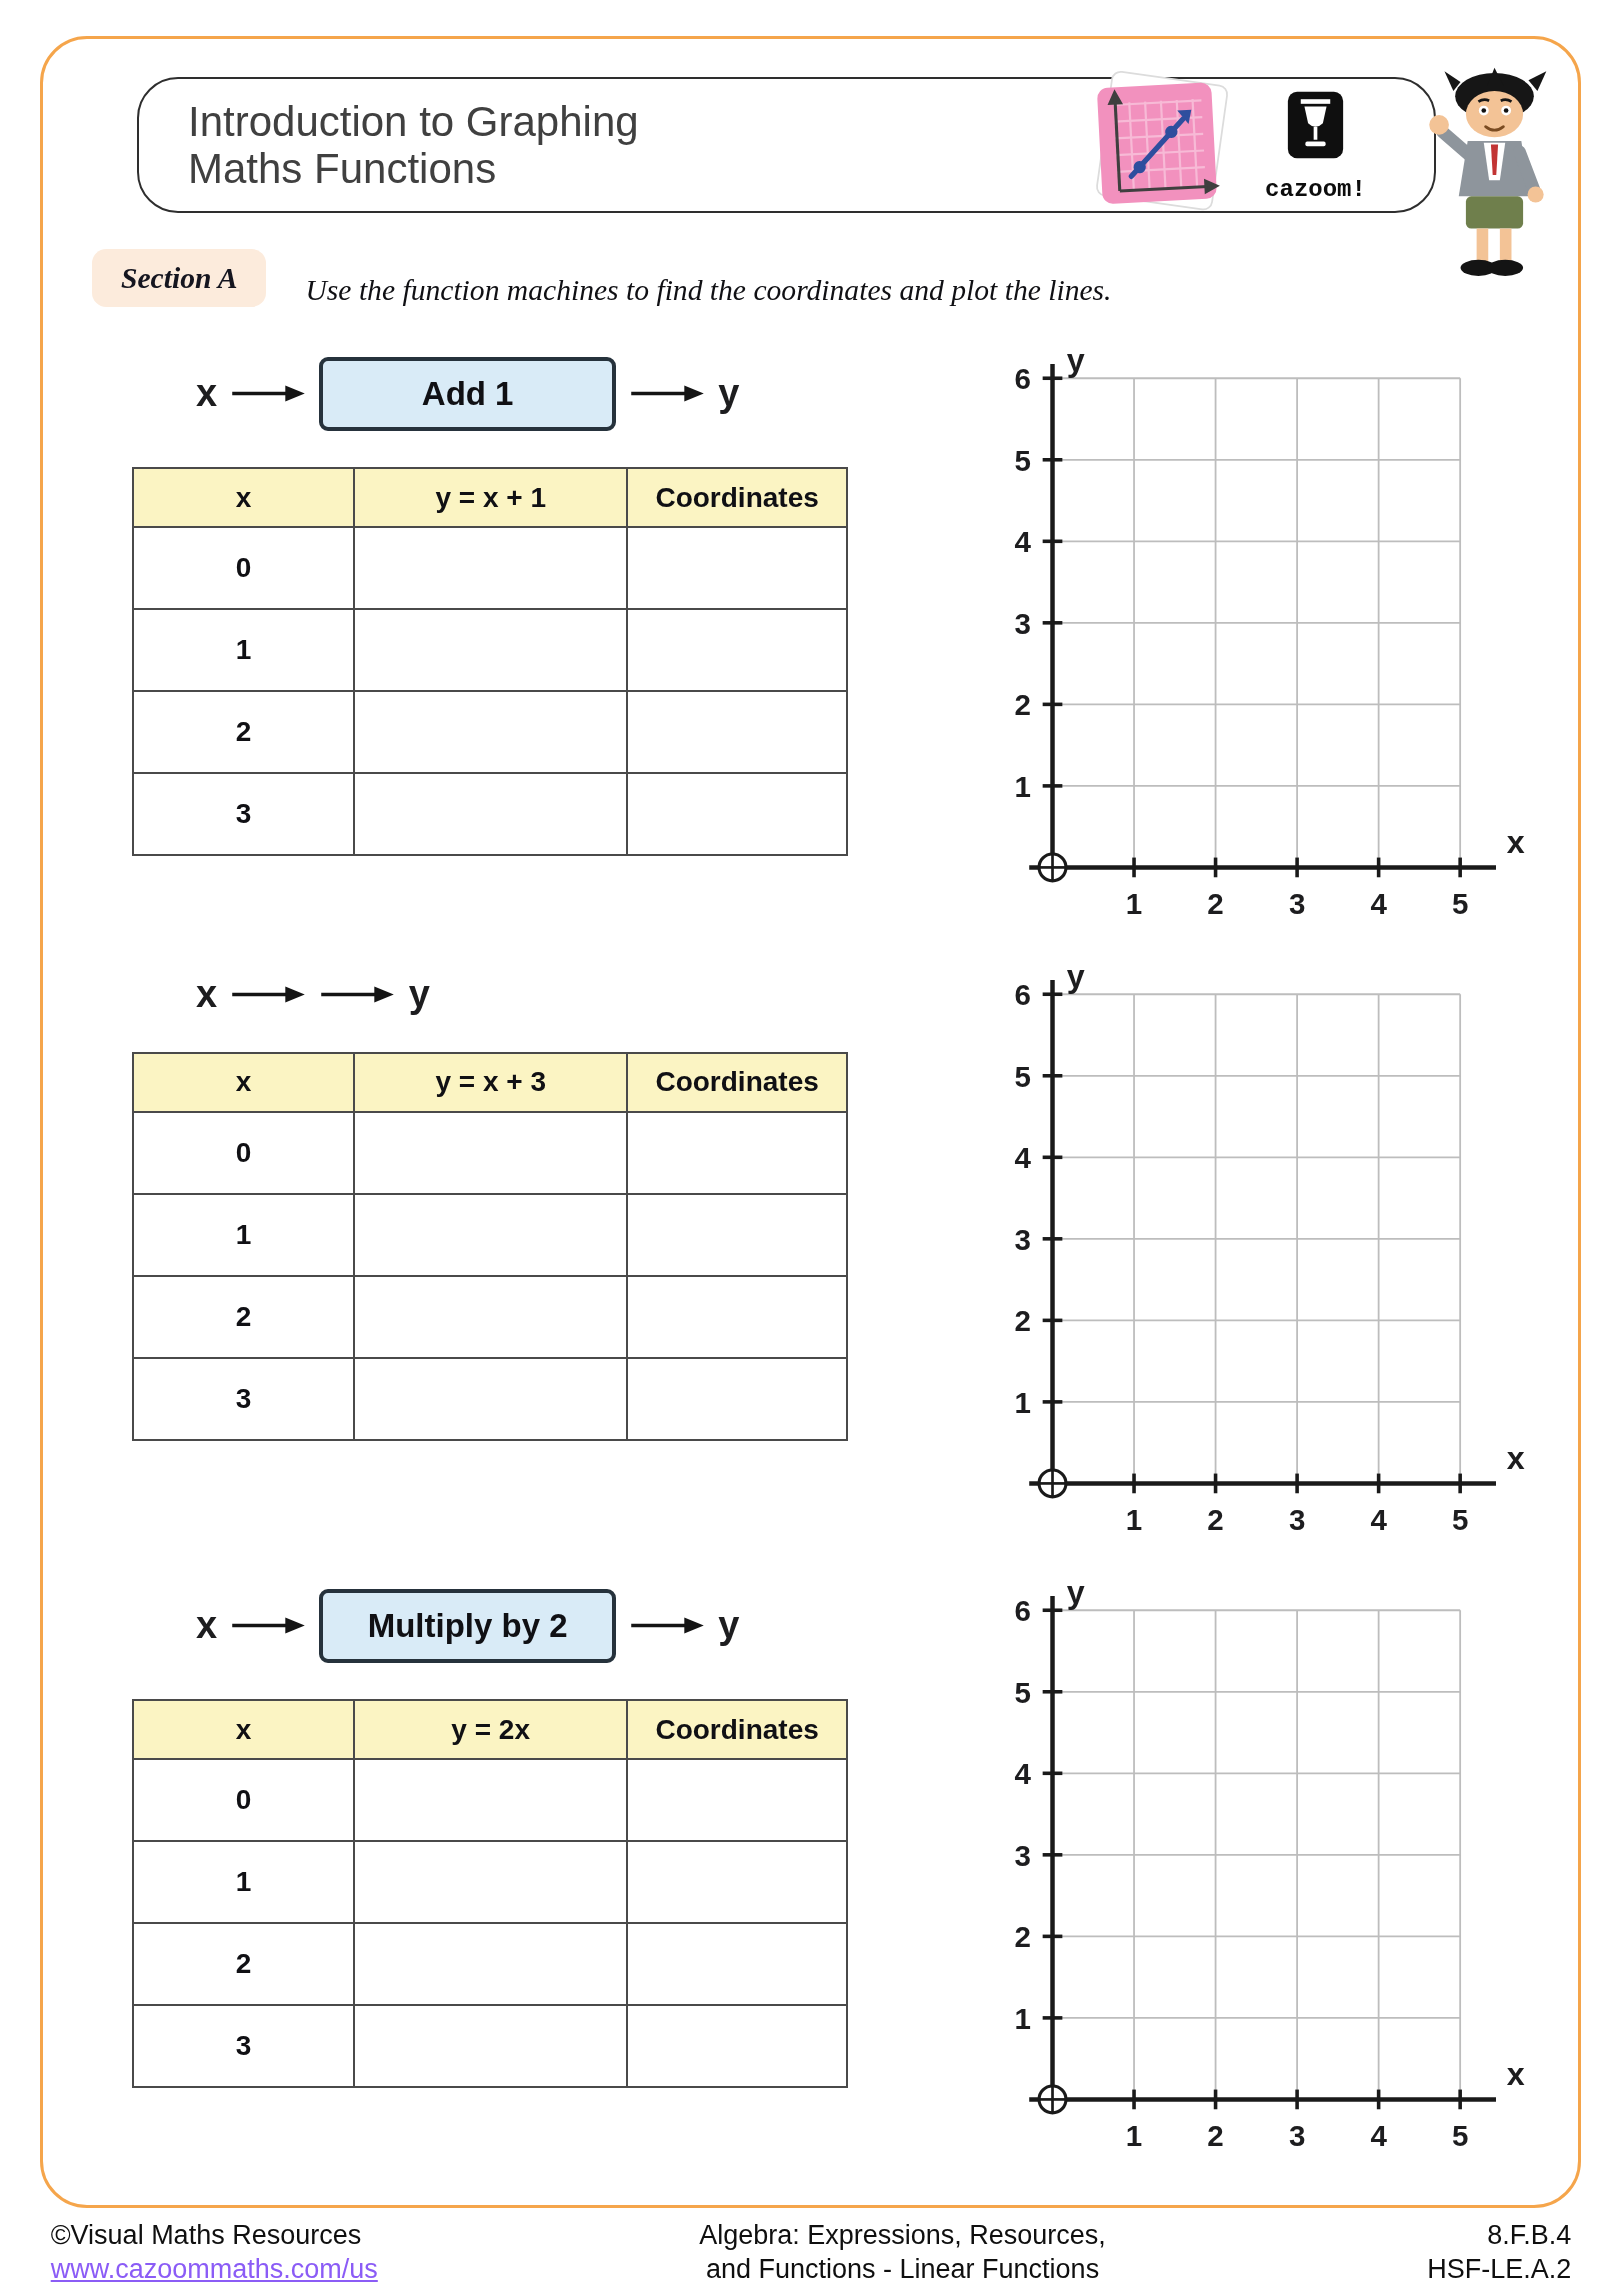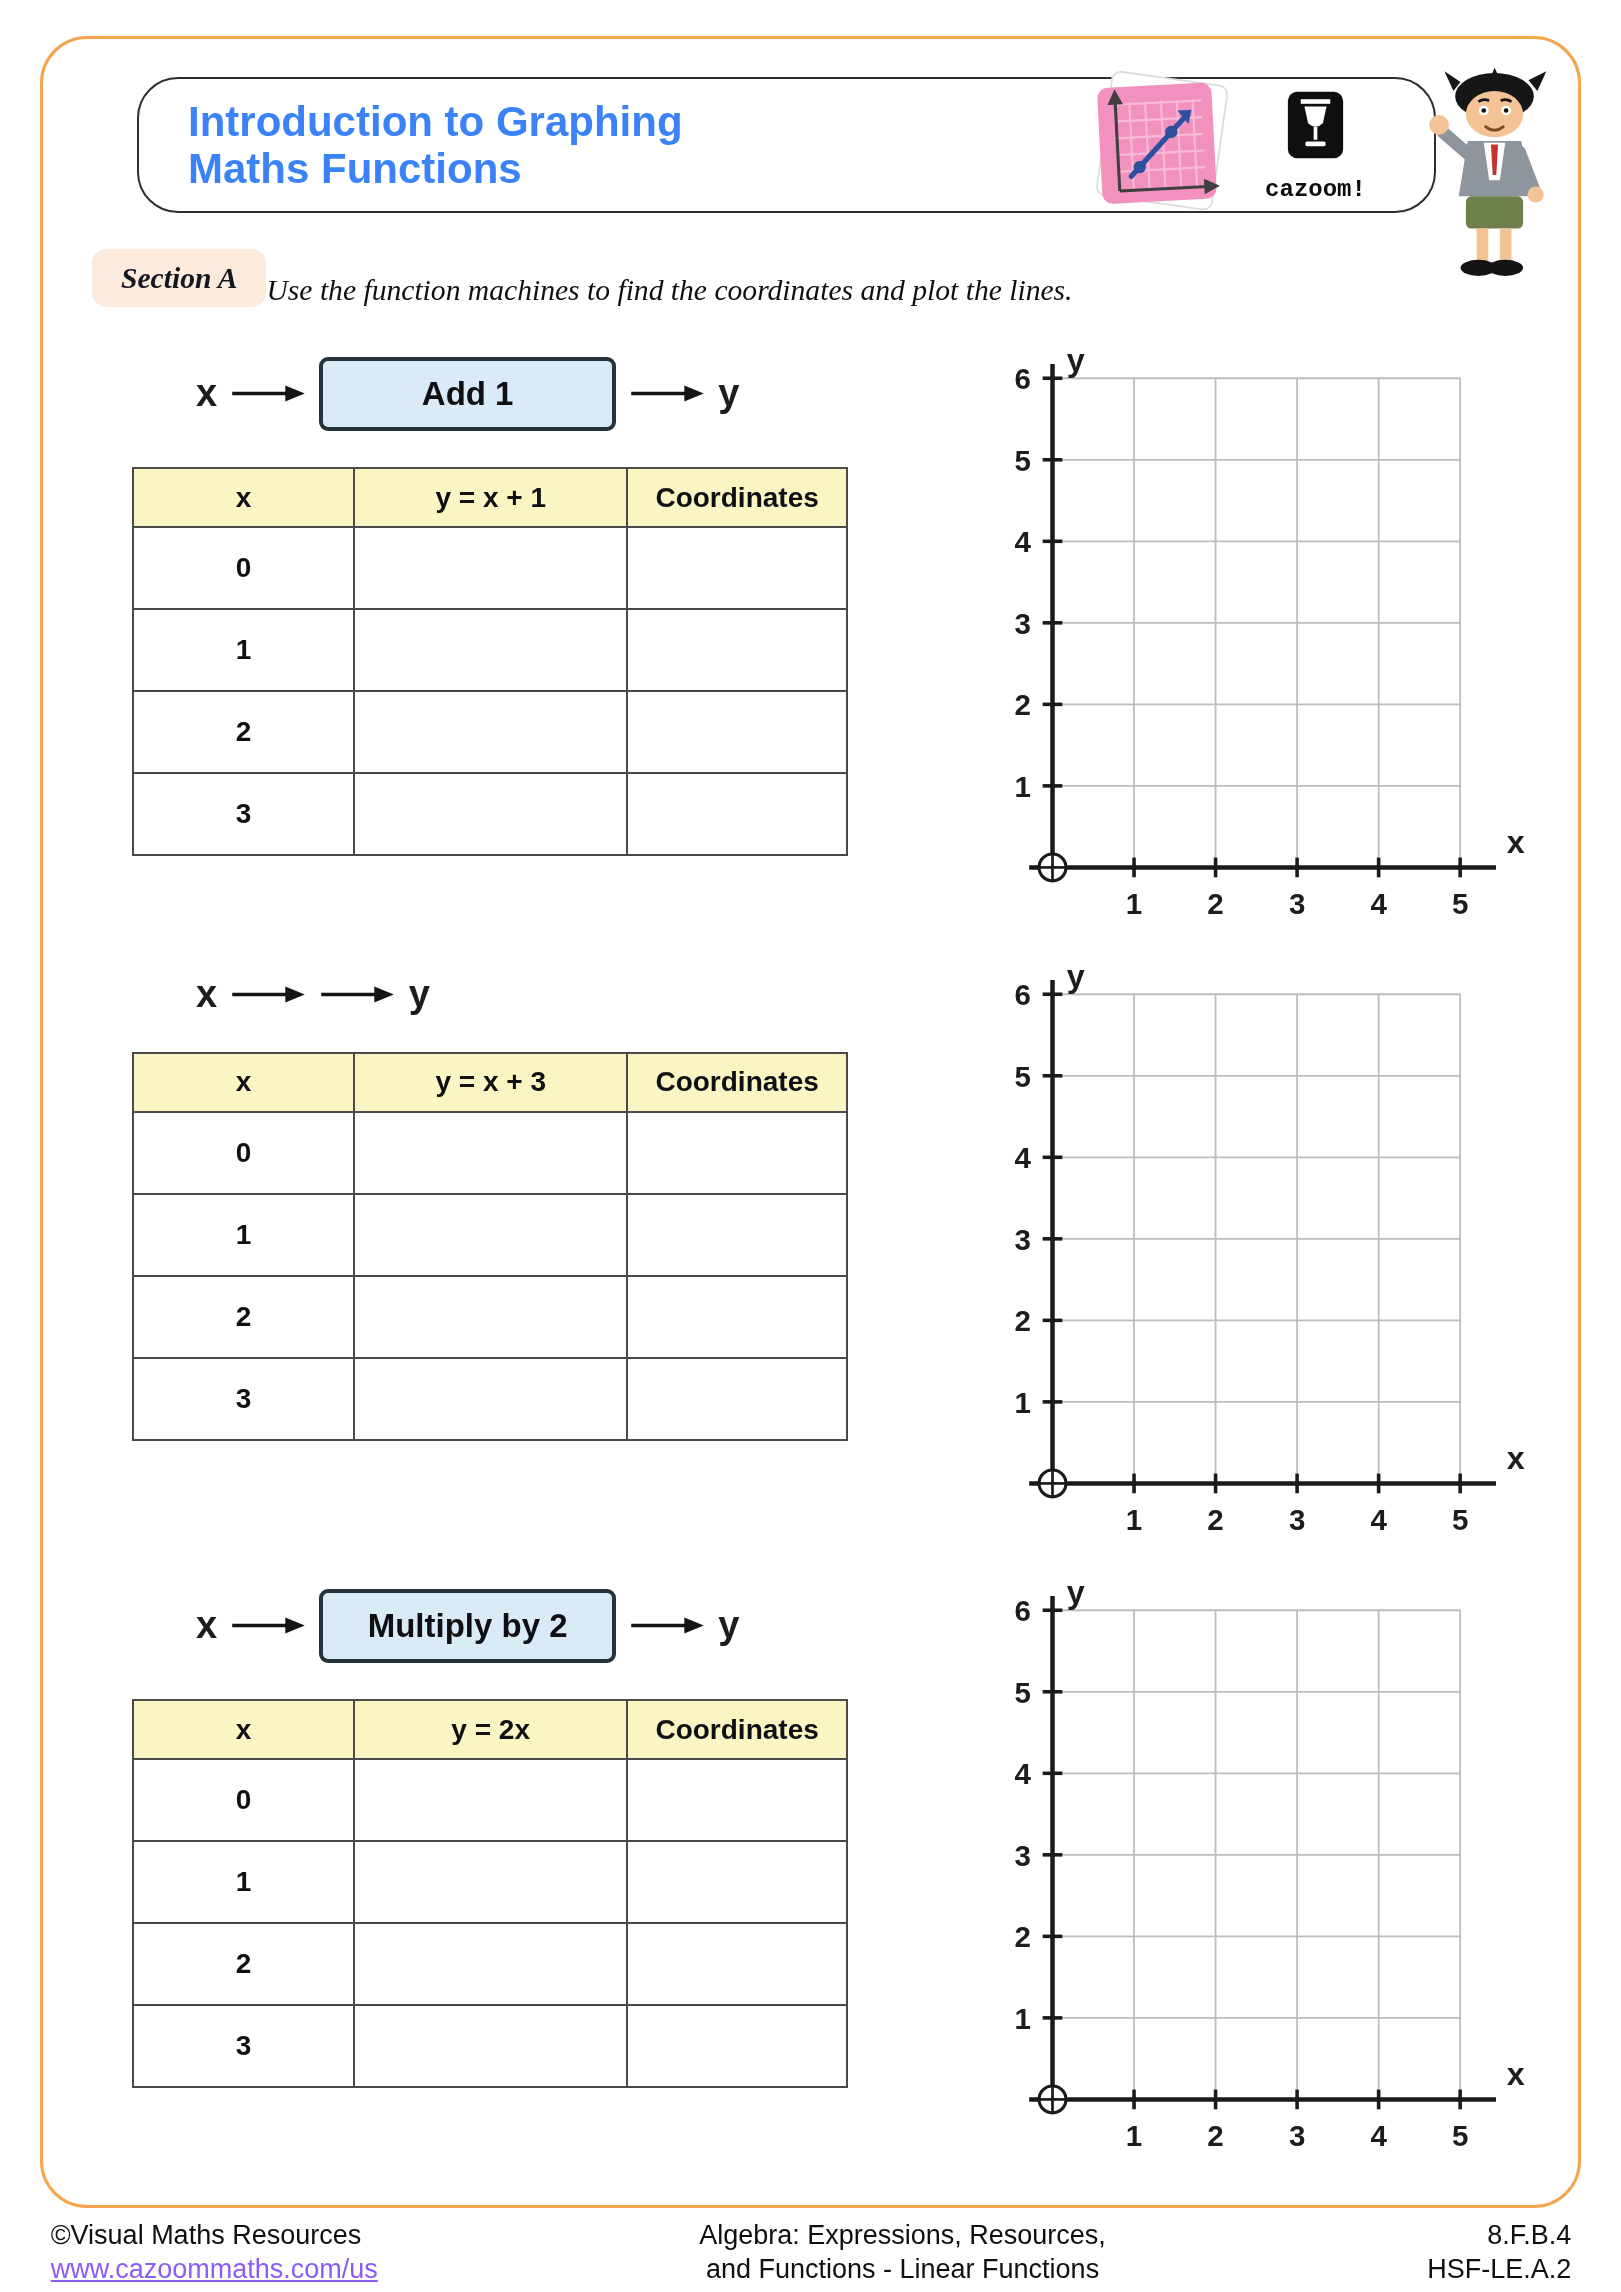--- a/index.html
+++ b/index.html
@@ -8,33 +8,33 @@
        font-family:"Liberation Sans",sans-serif;color:#1d1d1f}
 
   
   .frame{position:absolute;left:40px;top:36px;width:1541px;height:2172px;
          border:3.6px solid #F5A54B;border-radius:47px;padding-left:49px}
 
   
   .title-box{position:relative;margin-top:38px;margin-left:45px;width:1299px;height:136px;
              border:2.7px solid #2e2e2e;border-radius:41px;background:#fff;
              display:flex;align-items:center;padding-left:49px}
-  h1{font-size:42px;line-height:1.12;font-weight:700;color:#3b82f6}
+  h1{font-size:42px;line-height:1.12;font-weight:400;color:#404040}
   .pink-icon{position:absolute;left:945px;top:-14.3px;width:154px;height:159px}
   .cazoom-logo{position:absolute;right:47px;top:10.7px;width:143px;text-align:center}
   .logo-text{font-family:Liberation Mono, monospace;font-weight:700;font-size:24px;margin-top:13px;color:#0d0d0d}
   .boy{position:absolute;top:23px;right:12.5px;width:143px;height:224px}
 
   
   .section-row{margin-top:36px;display:flex;align-items:flex-end}
   .section-label{background:#FCEBDC;border-radius:14.3px;padding:12.5px 29px;
                  font-family:"Liberation Serif",serif;font-style:italic;font-weight:700;
                  font-size:29.6px;color:#15151f}
   .instruction{font-family:"Liberation Serif",serif;font-style:italic;font-size:29.6px;
-               color:#101014}
+               margin-left:39px;color:#101014}
 
   
   .question-row{display:flex;margin-top:30px;padding-left:40px}
   .left-col{width:766px}
   .machine-row{display:flex;align-items:center;gap:12.5px;margin:19.7px 0 0 64px}
   .io-label{font-size:38px;font-weight:700}
   .arrow{width:77px;height:23px;flex:none}
   .arrow line{stroke:#141414;stroke-width:4}
   .arrow polygon{fill:#141414}
   .machine-box{min-width:297px;text-align:center;background:#D9EBF7;border:4.5px solid #26323C;

